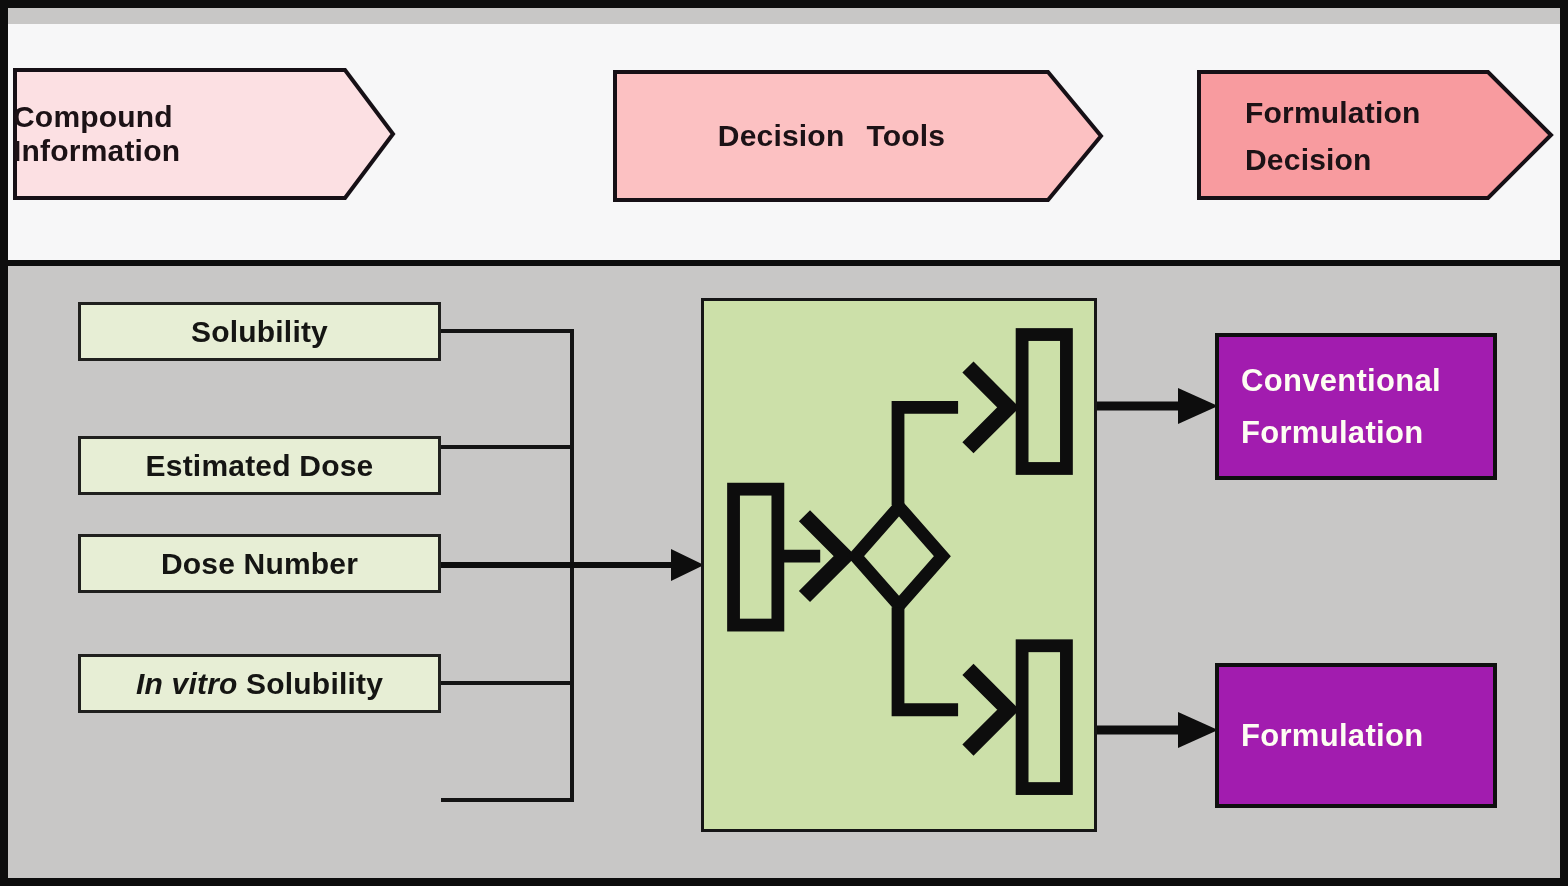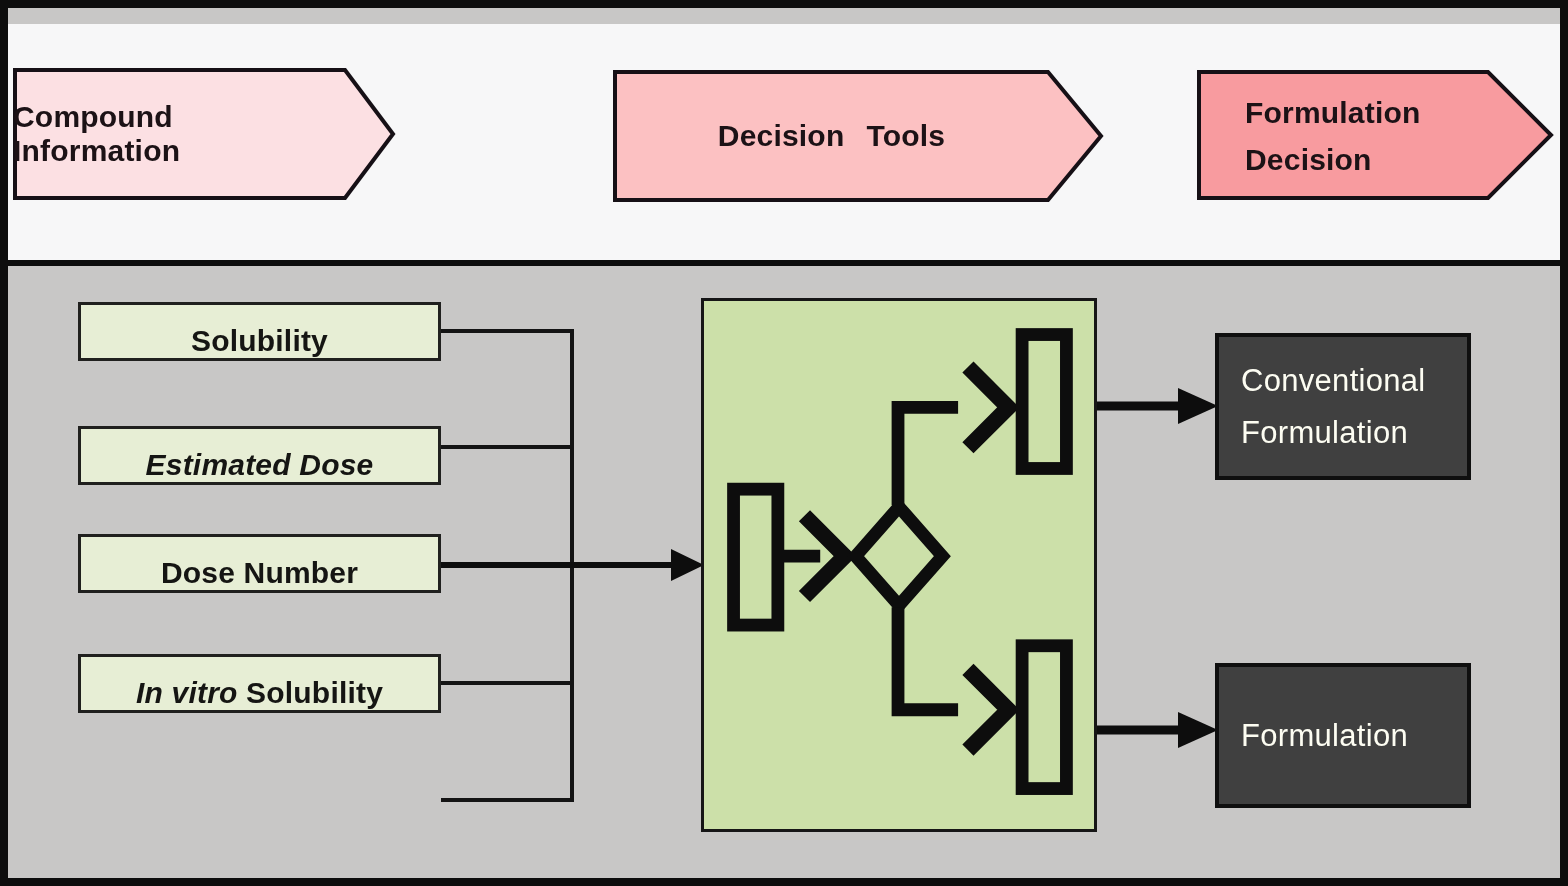--- a/index.html
+++ b/index.html
@@ -35,45 +35,45 @@
     padding-left: 48px; padding-right: 80px;
     line-height: 47px; word-spacing: normal;
   }
 
   
   .work-area { position: absolute; left: 0; top: 242; width: 1552px; height: 628px; }
 
   .input-box {
     position: absolute; left: 70px; width: 363px; height: 59px;
     background: #e7eed5; border: 3px solid #20201e;
-    display: flex; align-items: flex-end; justify-content: center;
+    display: flex; align-items: center; justify-content: center;
     font-size: 30px; font-weight: 700; color: #151513;
     letter-spacing: 0.2px;
   }
   .input-box .pre { font-style: italic; white-space: pre; }
 
   .connector-layer {
     position: absolute; left: 0; top: 0;
     width: 1552px; height: 870px;
     pointer-events: none;
   }
 
   .decision-panel {
     position: absolute; left: 693px; top: 290px;
     width: 396px; height: 534px;
     background: #cce0a9; border: 3px solid #161616;
   }
   .decision-panel svg { display: block; width: 100%; height: 100%; }
 
   .output-box {
-    position: absolute; left: 1207px; width: 256px;
-    background: #404040; border: 4px solid #0f0f0f;
+    position: absolute; left: 1207px; width: 282px;
+    background: #a21caf; border: 4px solid #0f0f0f;
     display: flex; flex-direction: column; justify-content: center;
     padding-left: 22px;
-    font-size: 31px; font-weight: 400; color: #fdfdf2;
+    font-size: 31px; font-weight: 700; color: #fdfdf2;
     line-height: 52px; letter-spacing: 0.3px;
   }
   .output-box.first { top: 325px; height: 147px; }
   .output-box.second { top: 655px; height: 145px; }
 </style>
 </head>
 <body>
 
 <div class="canvas">
 
@@ -125,21 +125,21 @@
       <g>
         <line x1="1089" y1="722" x2="1174" y2="722" stroke="#0d0d0d" stroke-width="9"></line>
         <polygon points="1170,704 1210,722 1170,740" fill="#0d0d0d"></polygon>
       </g>
     </svg>
 
     <div class="input-box" style="top:294px;">
       <span class="pre"></span>
         <span>Solubility</span>
     </div>
-    <div class="input-box" style="top:418px;font-style:italic;">
+    <div class="input-box" style="top:428px;">
       <span class="pre"></span>
         <span>Estimated Dose</span>
     </div>
     <div class="input-box" style="top:526px;">
       <span class="pre"></span>
         <span>Dose Number</span>
     </div>
     <div class="input-box" style="top:646px;">
       <span class="pre">In vitro </span>
         <span>Solubility</span>

